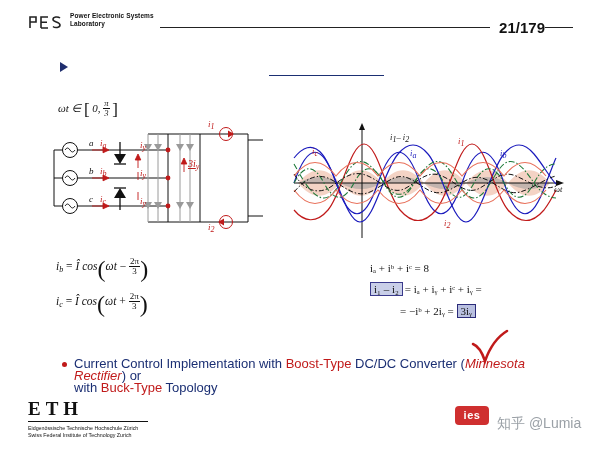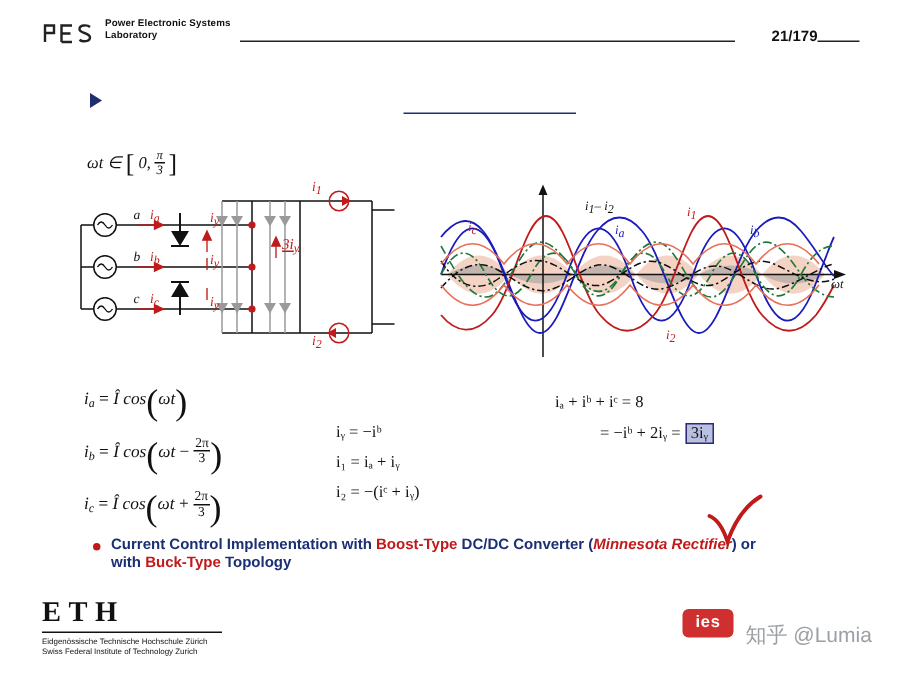--- a/index.html
+++ b/index.html
@@ -21,21 +21,21 @@
     letter-spacing:.1px;
   }
   .hdr-rule{
     position:absolute;left:160px;top:27px;width:330px;height:1px;background:#222;
   }
   .hdr-rule2{
     position:absolute;left:545px;top:27px;width:28px;height:1px;background:#222;
   }
   .page-num{
     position:absolute;left:489px;top:19px;width:56px;text-align:right;
-    font-size:10px;font-weight:bold;color:#111;
+    font-size:15px;font-weight:bold;color:#111;
   }
 
   
   .title-row{position:absolute;left:60px;top:58px;width:500px;height:22px;}
   .tri{
     position:absolute;left:0;top:4px;width:0;height:0;
     border-top:5.5px solid transparent;border-bottom:5.5px solid transparent;
     border-left:8px solid #1f2e6e;
   }
   .title{
@@ -95,22 +95,22 @@
     position:absolute;left:470px;top:330px;width:40px;height:36px;
   }
 
   
   .bullet-row{position:absolute;left:62px;top:358px;width:500px;}
   .dot{
     position:absolute;left:0;top:4px;width:5px;height:5px;border-radius:50%;
     background:#c01a1a;
   }
   .btext{
-    position:absolute;left:12px;top:0;font-size:10px;line-height:12px;
-    color:#1b2f73;font-weight:bold;width:470px;
+    position:absolute;left:12px;top:0;font-size:13px;line-height:12px;
+    color:#1b2f73;font-weight:normal;width:470px;
   }
   .red{color:#c01a1a;}
   .ital{font-style:italic;}
 
   
   .eth{position:absolute;left:28px;top:398px;}
   .eth-word{font-size:19px;font-weight:bold;letter-spacing:5px;color:#111;font-family:"Liberation Serif",serif;}
   .eth-rule{width:120px;height:1px;background:#111;margin-top:1px;}
   .eth-sub{font-size:5.3px;line-height:7px;color:#111;margin-top:3px;}
   .pes-badge{
@@ -316,46 +316,39 @@
       <span style="position:absolute;left:122px;top:30px;color:#1b1bbd;font-style:italic;"><span>i</span><span class="sub">a</span></span>
       <span style="position:absolute;left:170px;top:18px;color:#c01a1a;font-style:italic;"><span>i</span><span class="sub">1</span></span>
       <span style="position:absolute;left:212px;top:30px;color:#1b1bbd;font-style:italic;"><span>i</span><span class="sub">b</span></span>
       <span style="position:absolute;left:156px;top:100px;color:#c01a1a;font-style:italic;"><span>i</span><span class="sub">2</span></span>
       <span style="position:absolute;left:266px;top:66px;color:#111;font-style:italic;">ωt</span>
     </div>
   </div>
 
   <div class="eqs-left">
     <div class="eqline">
-      <span class="it">i</span><span class="sub">a</span>
-      <span style="font-style:normal">=</span>
-      <span class="it">Î</span> <span style="font-style:italic">cos</span><span class="bigparen">(</span><span class="it">ωt</span><span class="bigparen">)</span>
-    </div>
-    <div class="eqline">
       <span class="it">i</span><span class="sub">b</span>
       <span style="font-style:normal">=</span>
       <span class="it">Î</span> <span style="font-style:italic">cos</span><span class="bigparen">(</span><span class="it">ωt</span> −
       <span class="frac" style="font-size:9px;vertical-align:-4px;"><span class="num">2π</span><span class="den">3</span></span><span class="bigparen">)</span>
     </div>
     <div class="eqline">
       <span class="it">i</span><span class="sub">c</span>
       <span style="font-style:normal">=</span>
       <span class="it">Î</span> <span style="font-style:italic">cos</span><span class="bigparen">(</span><span class="it">ωt</span> +
       <span class="frac" style="font-size:9px;vertical-align:-4px;"><span class="num">2π</span><span class="den">3</span></span><span class="bigparen">)</span>
     </div>
   </div>
 
-  <div class="eqs-mid">
-    <div class="eqline">iᵧ = −iᵇ</div>
-    <div class="eqline">i₁ = iₐ + iᵧ</div>
-    <div class="eqline">i₂ = −(iᶜ + iᵧ)</div>
-  </div>
 
   <div class="eqs-right">
     <div class="eqline">iₐ + iᵇ + iᶜ = 8</div>
+    <div class="eqline">
+      <span class="hl-box">i₁ – i₂</span><span>= iₐ + iᵧ + iᶜ + iᵧ =</span>
+    </div>
     <div class="eqline" style="margin-left:30px;">
       <span>= −iᵇ + 2iᵧ =</span>
       <span class="hl-box2">3iᵧ</span>
     </div>
   </div>
 
   <div class="check">
     <svg width="40" height="36" viewBox="0 0 40 36">
       <path d="M3 14 C8 16, 12 22, 15 31 C20 17, 27 7, 37 1" fill="none" stroke="#c01a1a" stroke-width="2.6" stroke-linecap="round"></path>
     </svg>

